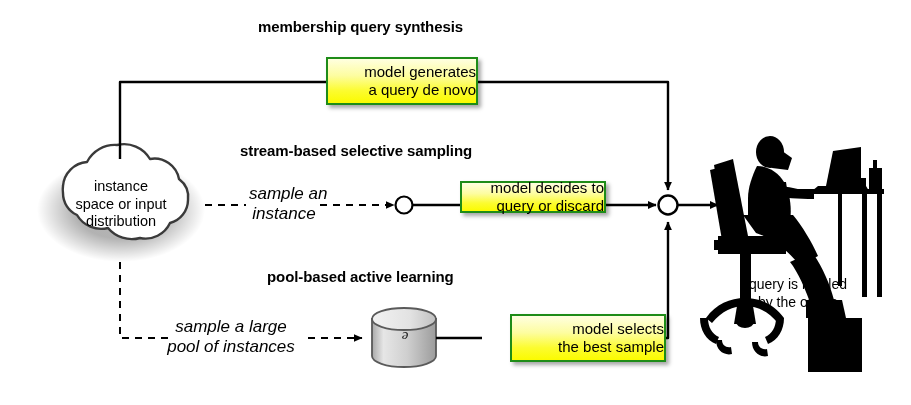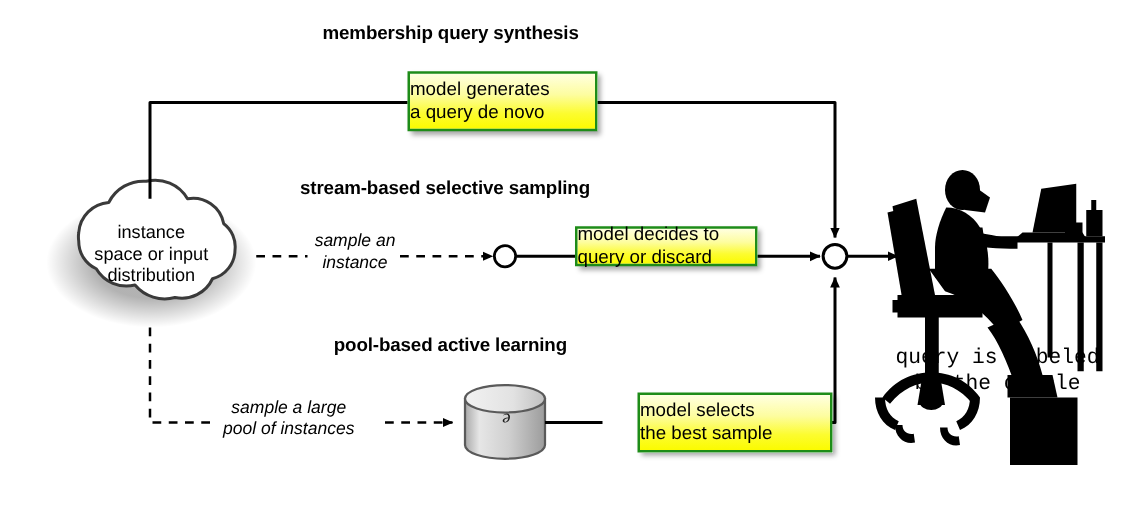--- a/index.html
+++ b/index.html
@@ -34,59 +34,59 @@
     letter-spacing: -0.1px;
   }
   .yellow-box {
     position: absolute;
     box-sizing: border-box;
     border: 2.5px solid #1e8c18;
     background: linear-gradient(to bottom, #ffffe0 0%, #fdfda0 38%, #fcfc30 72%, #fbfb00 100%);
     box-shadow: 3px 3px 4px rgba(0,0,0,0.35);
     display: flex;
     flex-direction: column;
-    align-items: flex-start;
+    align-items: flex-end;
     justify-content: center;
     line-height: 1.22;
     font-size: 15px;
     color: #000000;
     text-align: center;
     font-family: "Liberation Sans", sans-serif;
   }
   .yellow-box span { display: block; white-space: nowrap; }
   .edge-label {
     position: absolute;
     font-style: italic;
-    font-size: 14px;
+    font-size: 17px;
     color: #000000;
     text-align: center;
     line-height: 1.2;
     white-space: nowrap;
     font-family: "Liberation Sans", sans-serif;
   }
   .edge-label span { display: block; }
   .cloud-text {
     position: absolute;
     font-size: 14.5px;
     line-height: 1.22;
     color: #000000;
     text-align: center;
     width: 160px;
     white-space: nowrap;
     font-family: "Liberation Sans", sans-serif;
   }
   .cloud-text span { display: block; }
   .oracle-caption {
     position: absolute;
-    font-size: 17px;
+    font-size: 14px;
     line-height: 1.25;
     color: #000000;
     text-align: center;
     width: 200px;
-    font-family: Liberation Mono, monospace;
+    font-family: Liberation Sans, sans-serif;
   }
   .oracle-caption span { display: block; }
   .db-label {
     position: absolute;
     font-family: "Liberation Serif", serif;
     font-style: italic;
     font-size: 25px;
     color: #1b1b1b;
     text-align: center;
     width: 80px;

